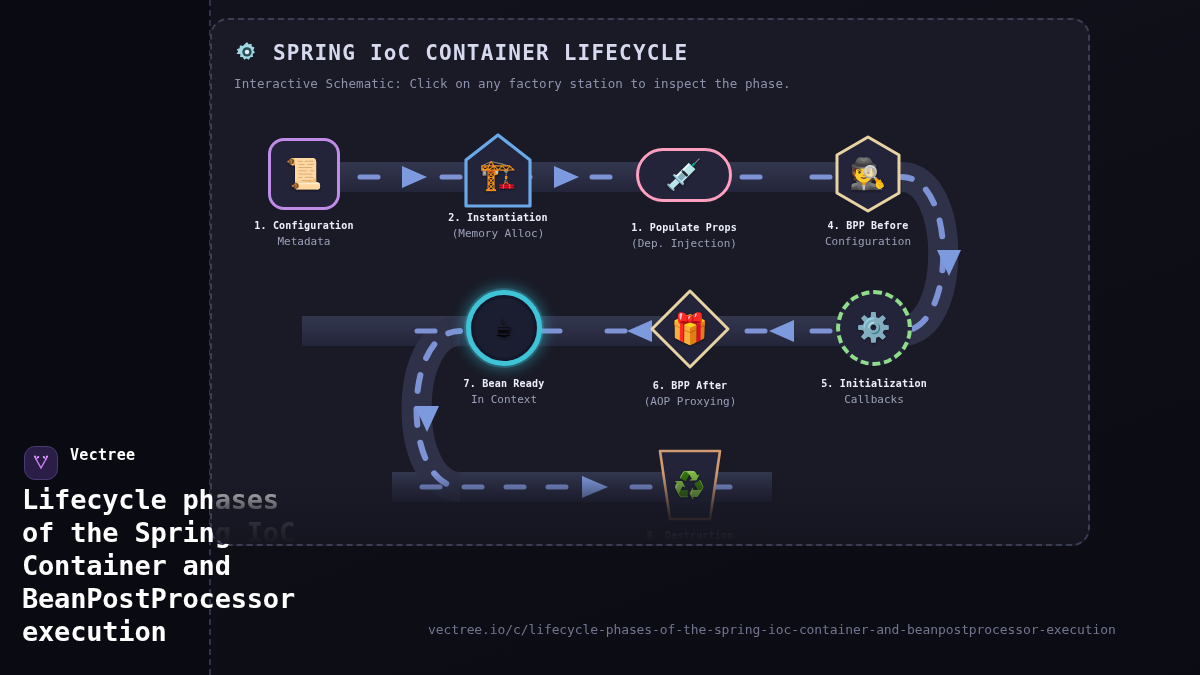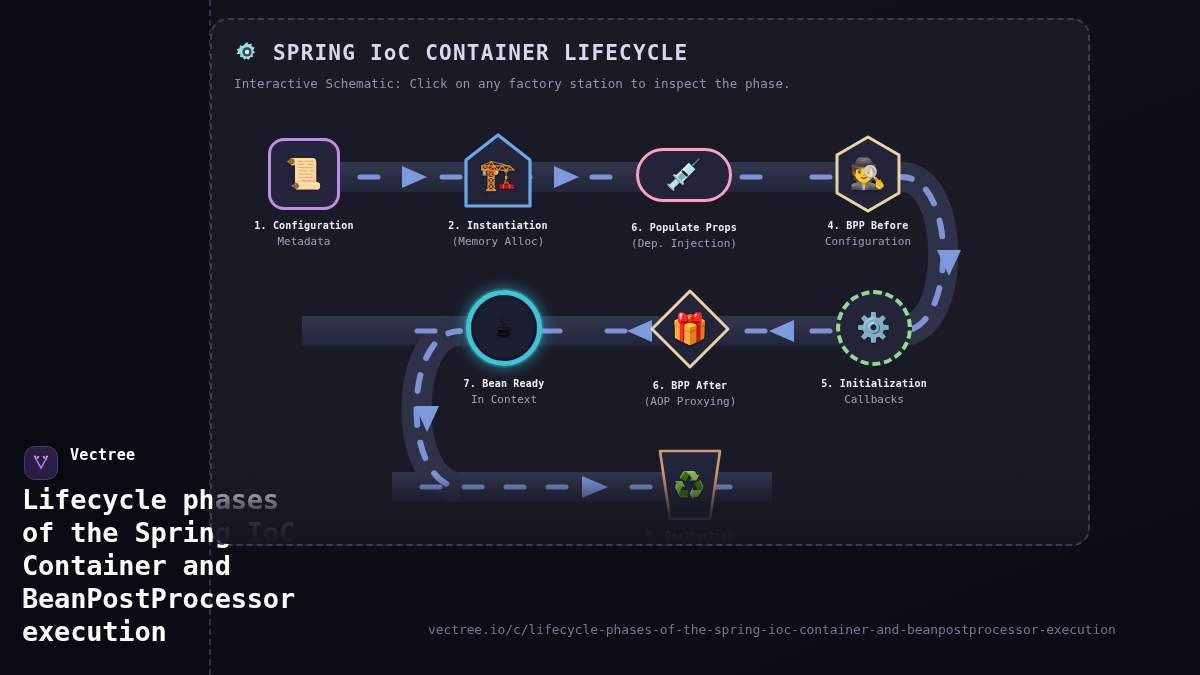--- a/index.html
+++ b/index.html
@@ -244,29 +244,29 @@
           <div class="st-sub">Metadata</div>
         </div>
 
         <div class="station" style="left:224px; top:112px; width:124px;">
           <div class="st-shape shp-home" style="height:78px;">
             <svg viewBox="0 0 72 78">
               <path d="M36 3 L68 28 L68 74 L4 74 L4 28 Z" fill="#23243a" stroke="#6aa9e9" stroke-width="3.2" stroke-linejoin="round"></path>
             </svg>
             <span class="st-emoji" style="margin-top:8px;">🏗️</span>
           </div>
-          <div class="st-label" style="margin-top:10px;">2. Instantiation</div>
+          <div class="st-label" style="margin-top:2px;">2. Instantiation</div>
           <div class="st-sub">(Memory Alloc)</div>
         </div>
 
         <div class="station" style="left:410px; top:118px; width:124px;">
           <div class="st-shape shp-pill" style="margin-top:10px;">
             <span class="st-emoji">💉</span>
           </div>
-          <div class="st-label" style="margin-top:20px;">6. Populate Props</div>
+          <div class="st-label" style="margin-top:20px;">1. Populate Props</div>
           <div class="st-sub">(Dep. Injection)</div>
         </div>
 
         <div class="station" style="left:594px; top:114px; width:124px;">
           <div class="st-shape shp-hex" style="height:80px;">
             <svg viewBox="0 0 72 80">
               <polygon points="36,3 67,21 67,59 36,77 5,59 5,21" fill="#23243a" stroke="#e8d3a3" stroke-width="3" stroke-linejoin="round"></polygon>
             </svg>
             <span class="st-emoji">🕵️</span>
           </div>

